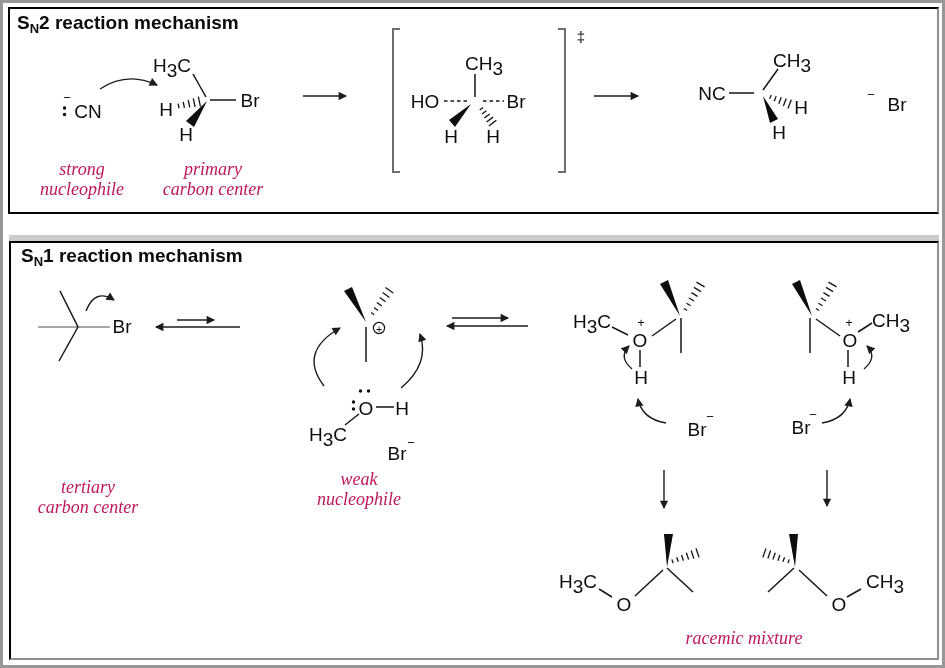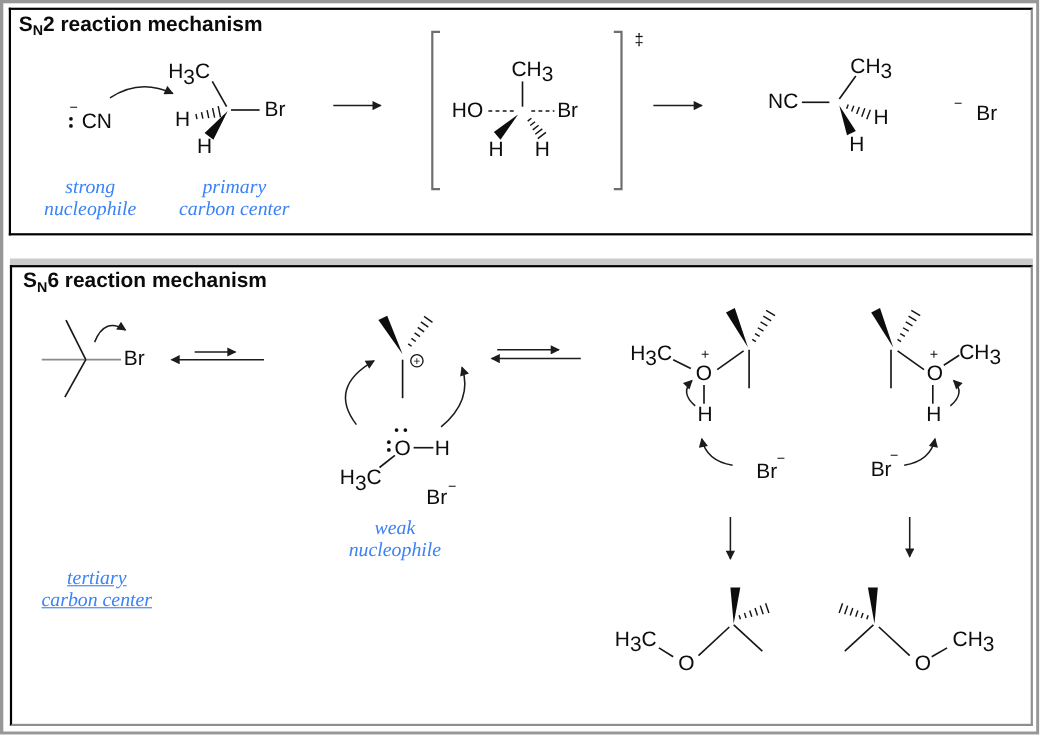--- a/index.html
+++ b/index.html
@@ -8,24 +8,24 @@
   .canvas-border{position:absolute;inset:0;border:3px solid #979797;pointer-events:none;z-index:6;}
   .panel{position:absolute;background:#fff;border:2px solid #000;}
   #sn2-panel{left:8px;top:7px;width:927px;height:203px;border-right-color:#8f8f8f;}
   #sn1-panel{left:9px;top:241px;width:926px;height:415px;border-right-color:#8f8f8f;border-bottom-color:#8f8f8f;}
   #sn1-highlight{position:absolute;left:9px;top:235px;width:930px;height:6px;background:#cbcbcb;}
   .title{position:absolute;font-weight:bold;font-size:19px;color:#0b0b0b;z-index:3;white-space:nowrap;text-align:center;}
   .title .subn{font-size:13px;font-weight:bold;position:relative;top:4px;}
   #sn2-title{left:17px;top:12px;}
   #sn1-title{left:21px;top:245px;}
   .caption{position:absolute;font-family:"Liberation Serif",serif;font-style:italic;font-size:18px;
-           line-height:20px;color:#3b82f6;text-align:center;z-index:3;}
+           line-height:20px;color:#be185d;text-align:center;z-index:3;}
   #cap-strong{left:20px;top:159px;width:124px;}
   #cap-primary{left:151px;top:159px;width:124px;font-style:italic;}
-  #cap-tertiary{left:26px;top:515px;width:124px;text-decoration:underline;}
+  #cap-tertiary{left:26px;top:477px;width:124px;}
   #cap-weak{left:297px;top:469px;width:124px;}
   #cap-racemic{left:664px;top:628px;width:160px;}
   svg#scheme{position:absolute;left:0;top:0;z-index:2;}
   svg text{font-family:"Liberation Sans",sans-serif;font-size:19px;fill:#0d0d0d;}
   svg text.sm{font-size:13px;}
   svg text.xs{font-size:10.5px;}
   svg text.dg{font-size:15px;}
   .bond{stroke:#161616;stroke-width:1.5;fill:none;}
   .graybond{stroke:#8a8a8a;stroke-width:1.6;fill:none;}
   .dash{stroke:#161616;stroke-width:1.4;stroke-dasharray:3.5,3;fill:none;}
@@ -40,37 +40,40 @@
 <body>
 
 <div id="page">
 
   <div class="panel" id="sn2-panel"></div>
   <div id="sn1-highlight"></div>
   <div class="panel" id="sn1-panel"></div>
 
   <div class="title" id="sn2-title"><span>S</span><span class="subn">N</span><span>2 reaction mechanism</span></div>
 
-  <div class="title" id="sn1-title"><span>S</span><span class="subn">N</span><span>6 reaction mechanism</span></div>
+  <div class="title" id="sn1-title"><span>S</span><span class="subn">N</span><span>1 reaction mechanism</span></div>
 
   <div class="caption" id="cap-strong">
     <div>strong</div>
     <div>nucleophile</div>
   </div>
   <div class="caption" id="cap-primary">
     <div>primary</div>
     <div>carbon center</div>
   </div>
   <div class="caption" id="cap-tertiary">
     <div>tertiary</div>
     <div>carbon center</div>
   </div>
   <div class="caption" id="cap-weak">
     <div>weak</div>
     <div>nucleophile</div>
+  </div>
+  <div class="caption" id="cap-racemic">
+    <div>racemic mixture</div>
   </div>
 
   <svg id="scheme" width="945" height="668" viewBox="0 0 945 668">
     <defs>
       <marker id="ah" viewBox="0 0 8 8" refX="7" refY="4" markerWidth="7.5" markerHeight="6" orient="auto-start-reverse">
         <path d="M0,0 L8,4 L0,8 z" fill="#1c1c1c"></path>
       </marker>
     </defs>
 
     <g>

